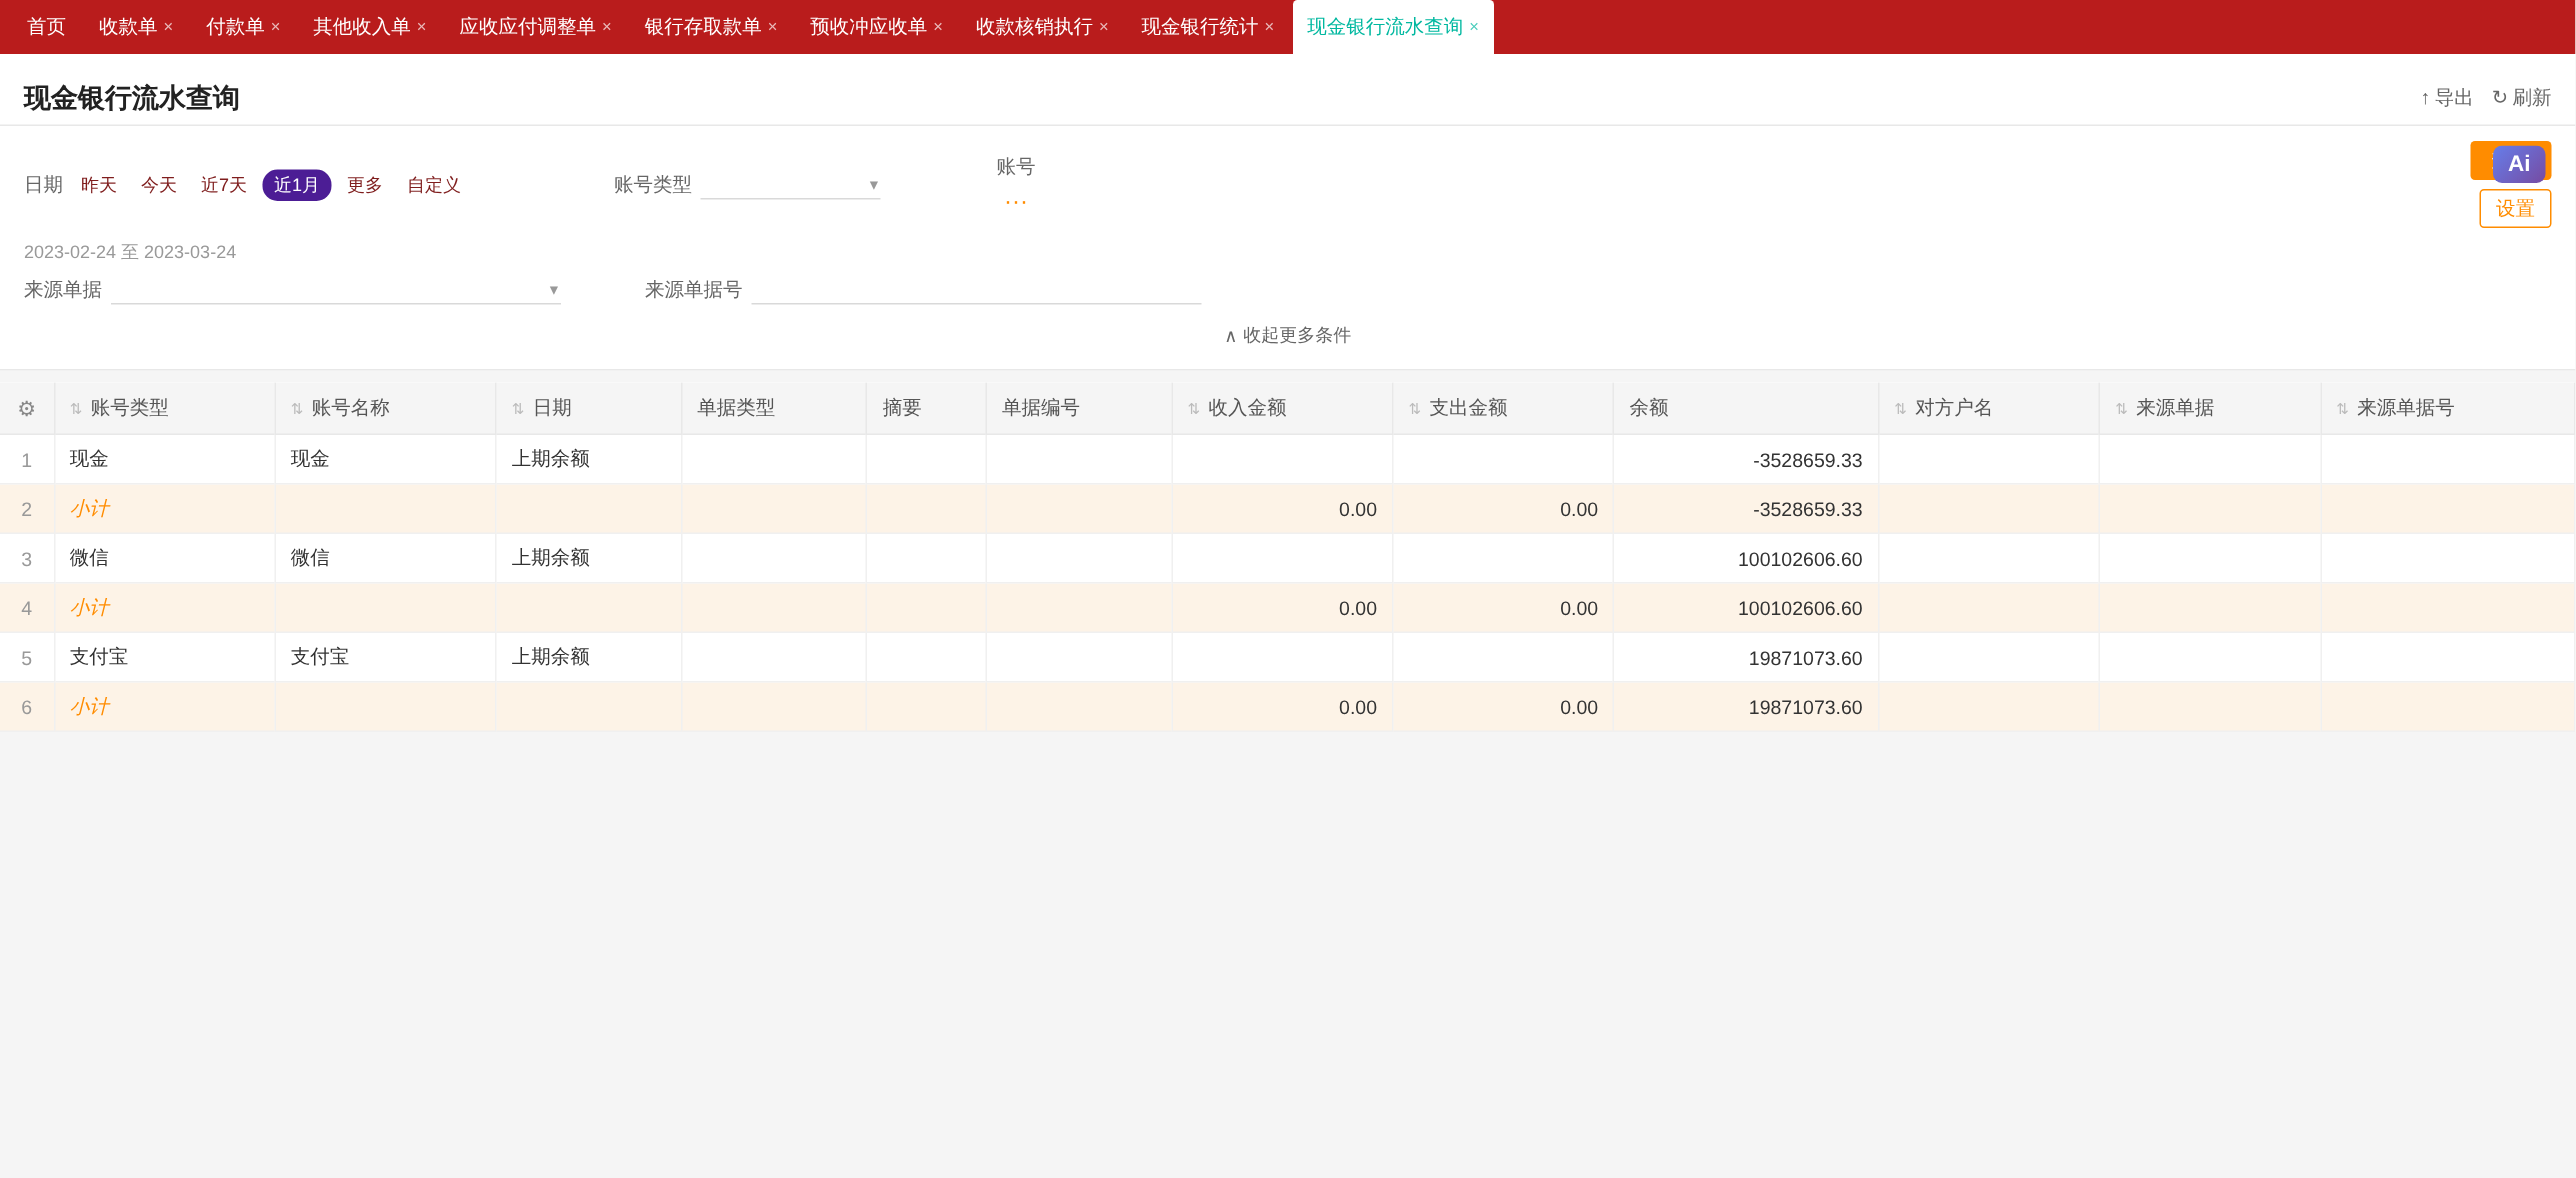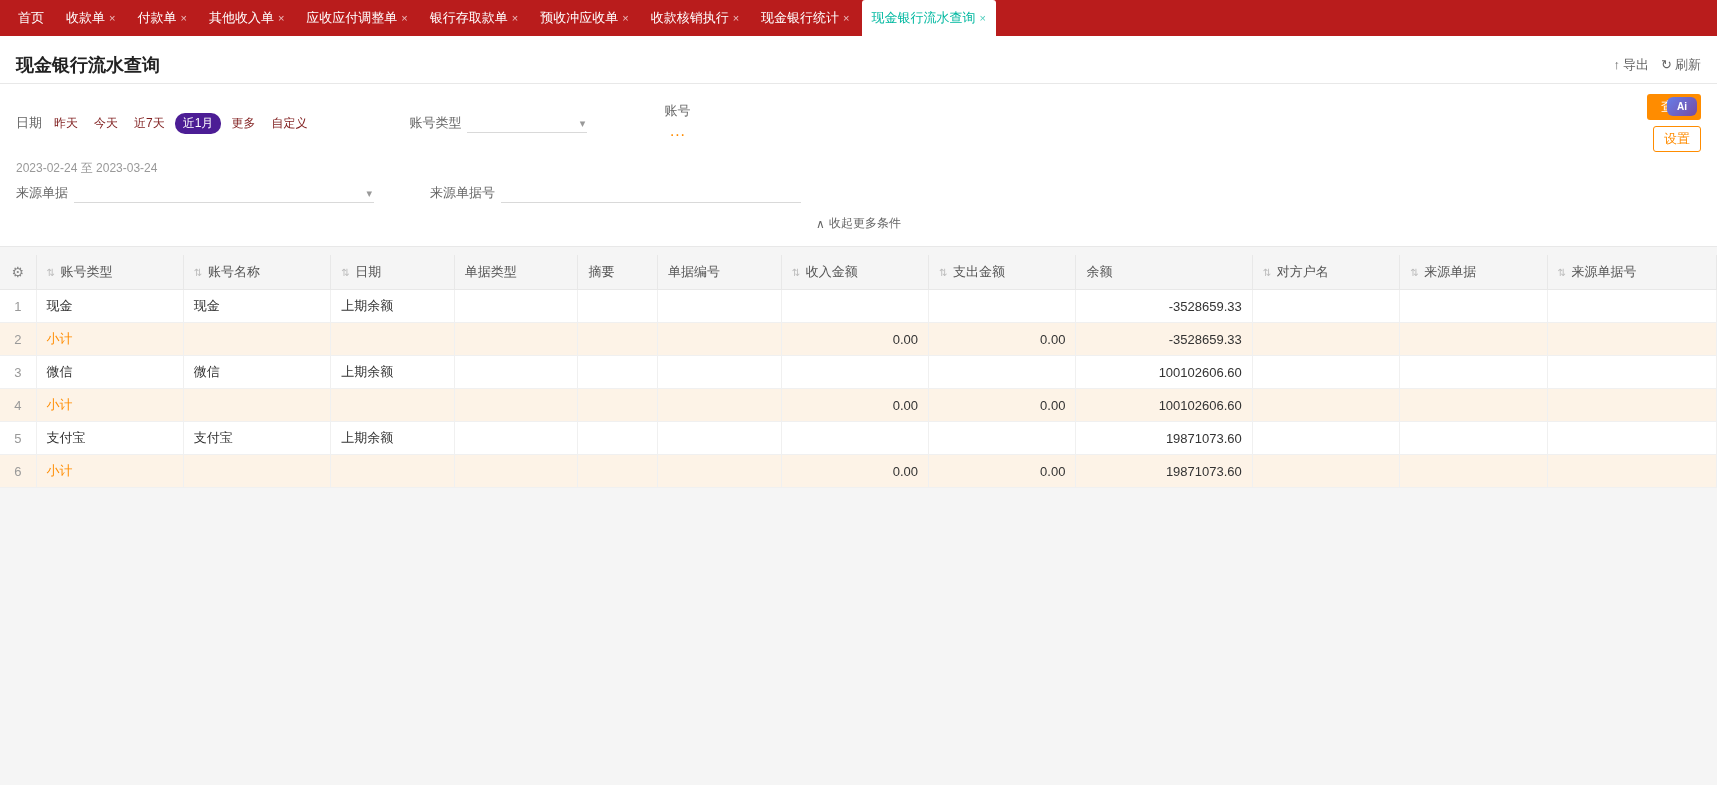--- a/index.html
+++ b/index.html
@@ -217,21 +217,21 @@
     }
     tbody tr.subtotal {
       background: #fdf3e7;
     }
     td {
       padding: 7px 10px;
       white-space: nowrap;
       border-right: 1px solid #f0f0f0;
     }
     td.num { text-align: right; }
-    td.orange { color: #ff8c00; }
+    td.orange { color: #ff8c00; font-style: italic; }
     td.row-num { color: #999; text-align: center; }
     td.subtotal-label { color: #ff8c00; }
 
     .gear-icon {
       cursor: pointer;
       color: #888;
       font-size: 14px;
     }
 
     
@@ -244,21 +244,21 @@
 
     
     .ai-badge {
       position: fixed;
       top: 97px;
       right: 20px;
       background: linear-gradient(135deg, #667eea, #764ba2);
       color: #fff;
       border-radius: 6px;
       padding: 4px 10px;
-      font-size: 10px;
+      font-size: 15px;
       font-weight: bold;
       cursor: pointer;
     }
   </style>
 </head>
 <body>
 
 <nav class="top-nav">
   <div class="nav-item">
     <span>首页</span>

